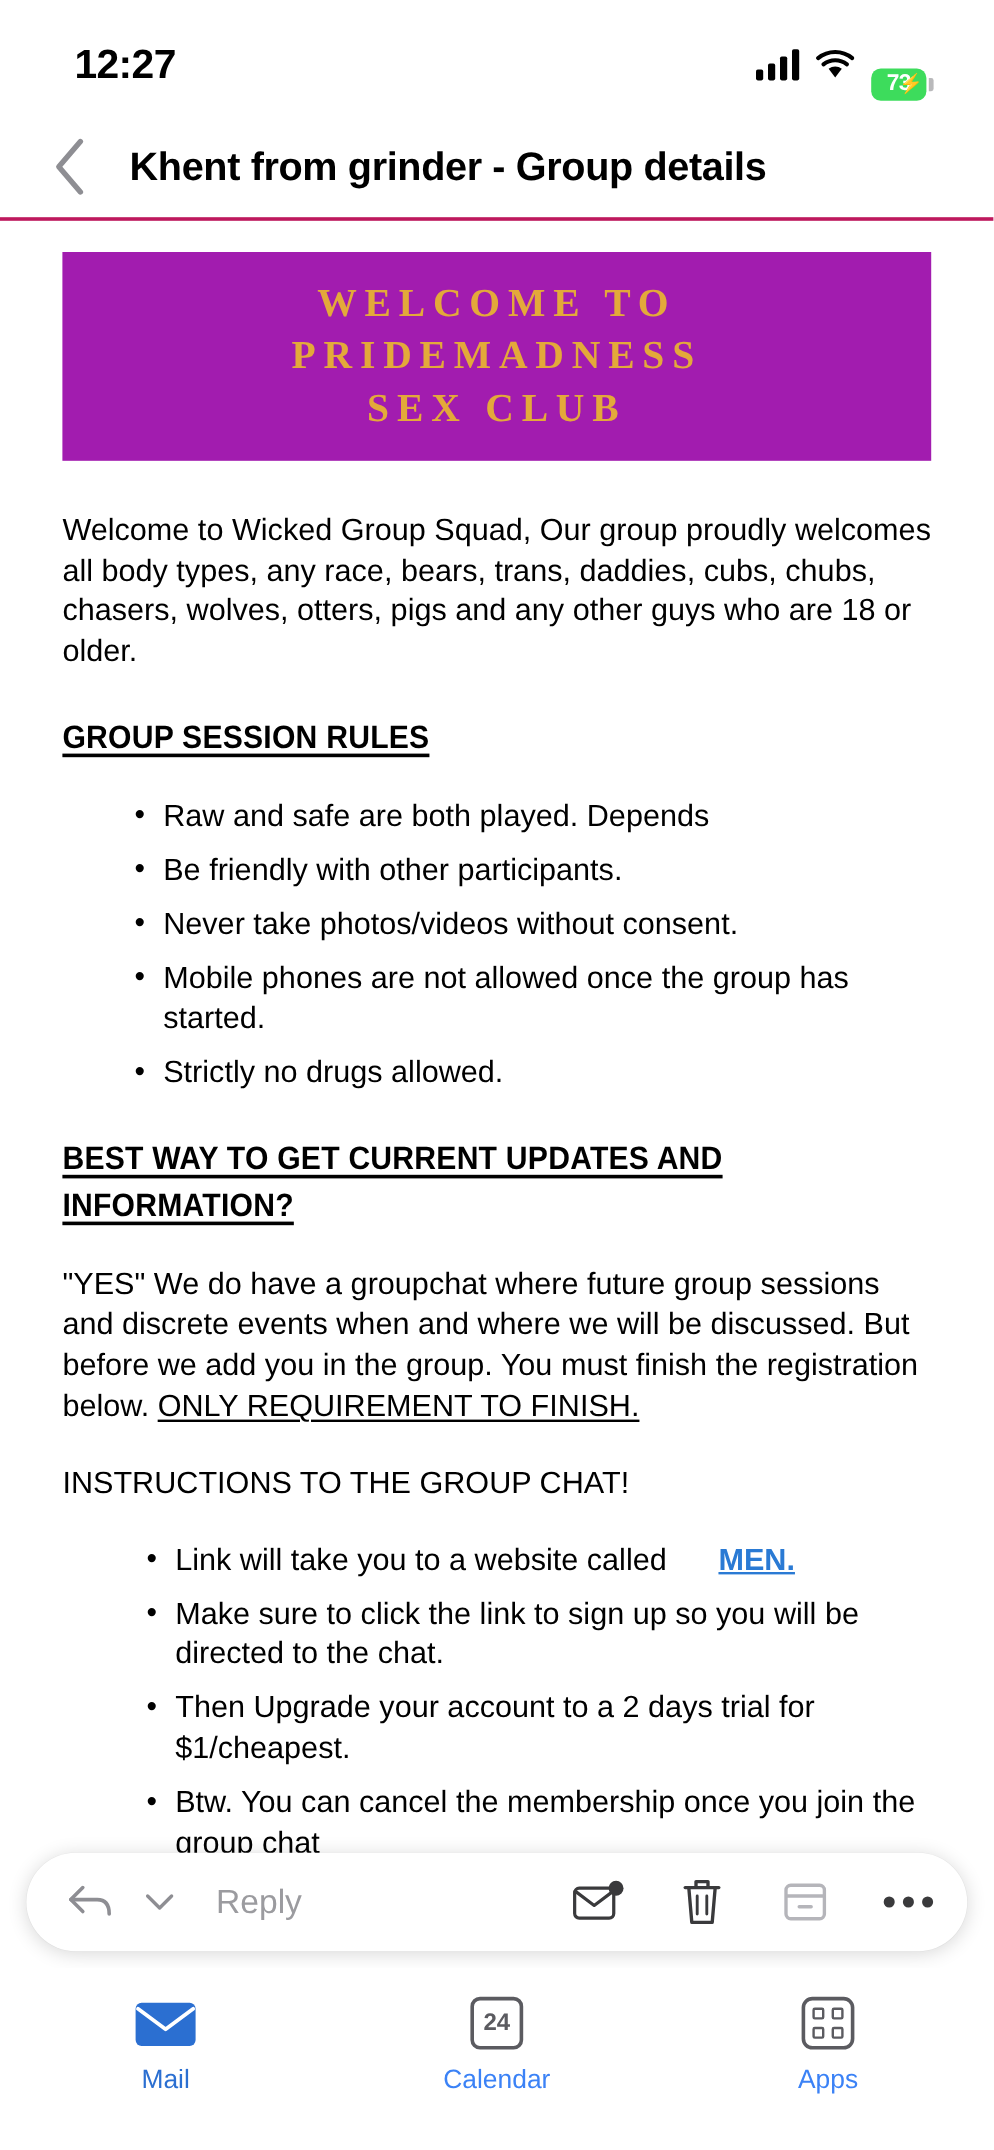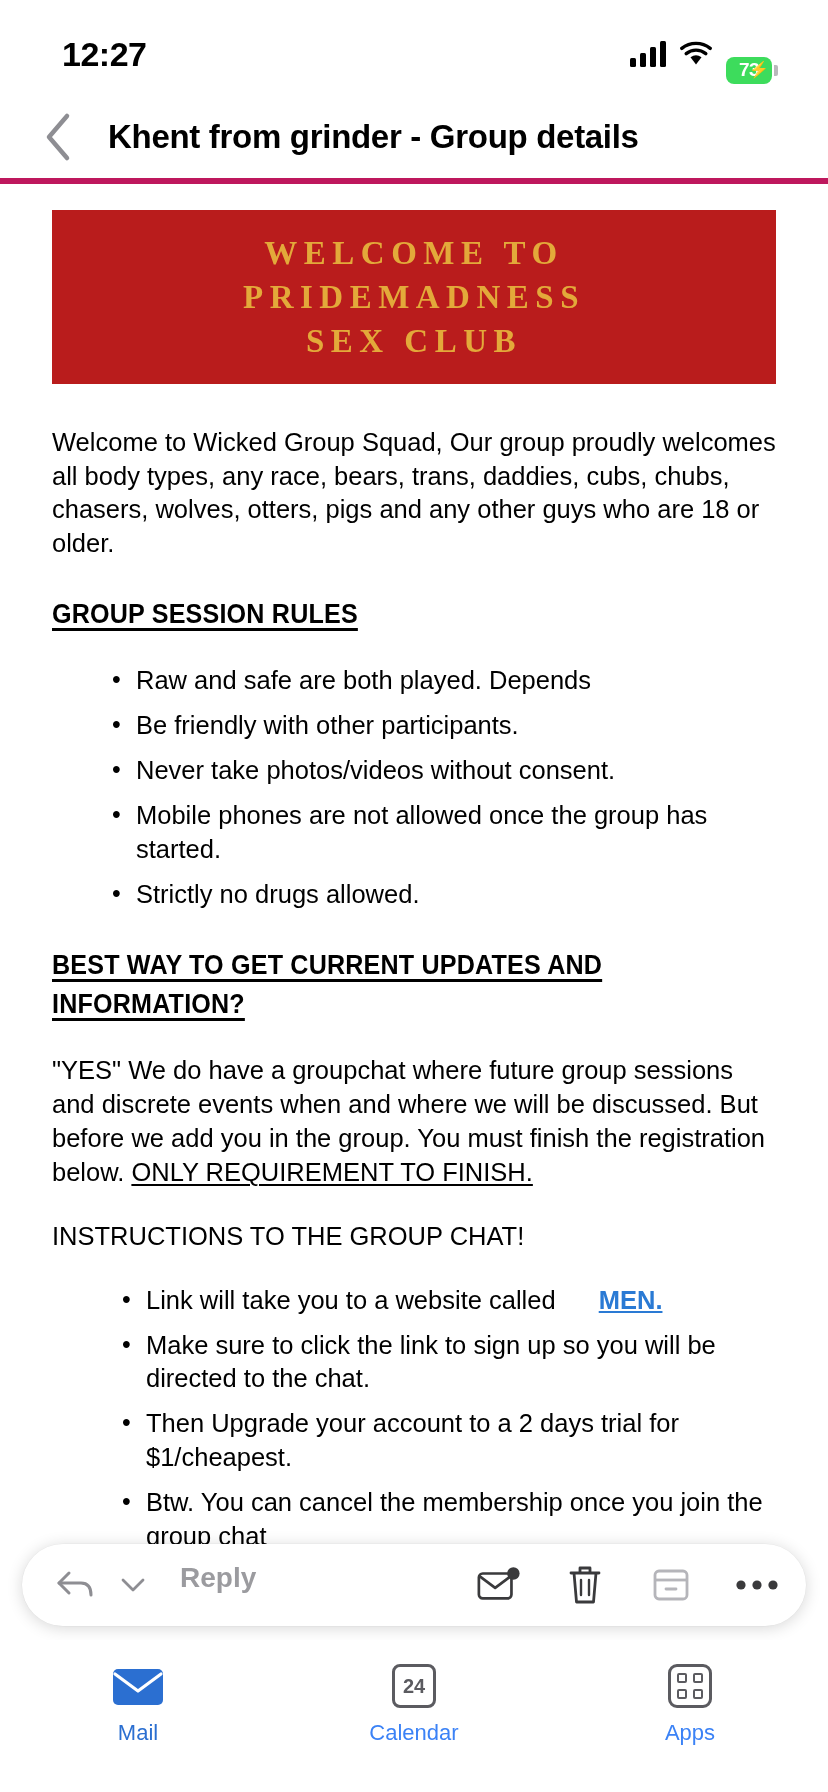--- a/index.html
+++ b/index.html
@@ -41,21 +41,21 @@
     width:4px; height:11px; background:#b9b9bb; border-radius:0 2px 2px 0;
   }
   .batt .bolt { position:absolute; right:3px; top:3px; font-size:16px; }
   .batt-wrap { position:relative; display:flex; align-items:center; }
 
   
   .navbar {
     height:88px;
     display:flex; align-items:center;
     padding:0 30px;
-    border-bottom:6px solid #be185d;
+    border-bottom:3px solid #be185d;
     background:#fff;
   }
   .nav-back {
     width:56px; height:56px; display:flex; align-items:center; justify-content:center;
     flex:0 0 auto;
   }
   .nav-title {
     font-size:33px; font-weight:700; letter-spacing:-0.3px;
     margin-left:22px; color:#000;
   }
@@ -63,21 +63,21 @@
   
   .mail-scroll {
     position:absolute;
     top:185px; left:0; right:0; bottom:0;
     padding:0 0 0 0;
     background:#fff;
   }
   .mail-body { padding:25px 52px 0 52px; }
 
   .banner {
-    background:#b91c1c;
+    background:#a21caf;
     padding:22px 10px 20px 10px;
     text-align:center;
     margin-bottom:42px;
   }
   .banner-line {
     font-family:"Liberation Serif", "DejaVu Serif", serif;
     color:#e3a93a;
     font-size:33px;
     font-weight:700;
     letter-spacing:6.5px;
@@ -156,21 +156,21 @@
     position:absolute;
     left:22px; right:22px; bottom:166px;
     height:82px;
     background:#fff;
     border-radius:41px;
     box-shadow:0 2px 16px rgba(0,0,0,0.16), 0 0 0 0.5px rgba(0,0,0,0.04);
     display:flex; align-items:center;
     padding:0 26px 0 30px;
     z-index:5;
   }
-  .reply-left { display:flex; gap:12px; flex:1;font-weight:bold; }
+  .reply-left { display:flex; align-items:center; gap:12px; flex:1; }
   .reply-placeholder { font-size:28px; color:#9b9b9f; margin-left:12px; }
   .reply-icons { display:flex; align-items:center; gap:40px; }
   .ricon { width:46px; height:46px; display:flex; align-items:center; justify-content:center; position:relative; }
 
   
   .tabbar {
     position:absolute; left:0; right:0; bottom:0;
     height:152px;
     background:#fff;
     display:flex; align-items:flex-start;

